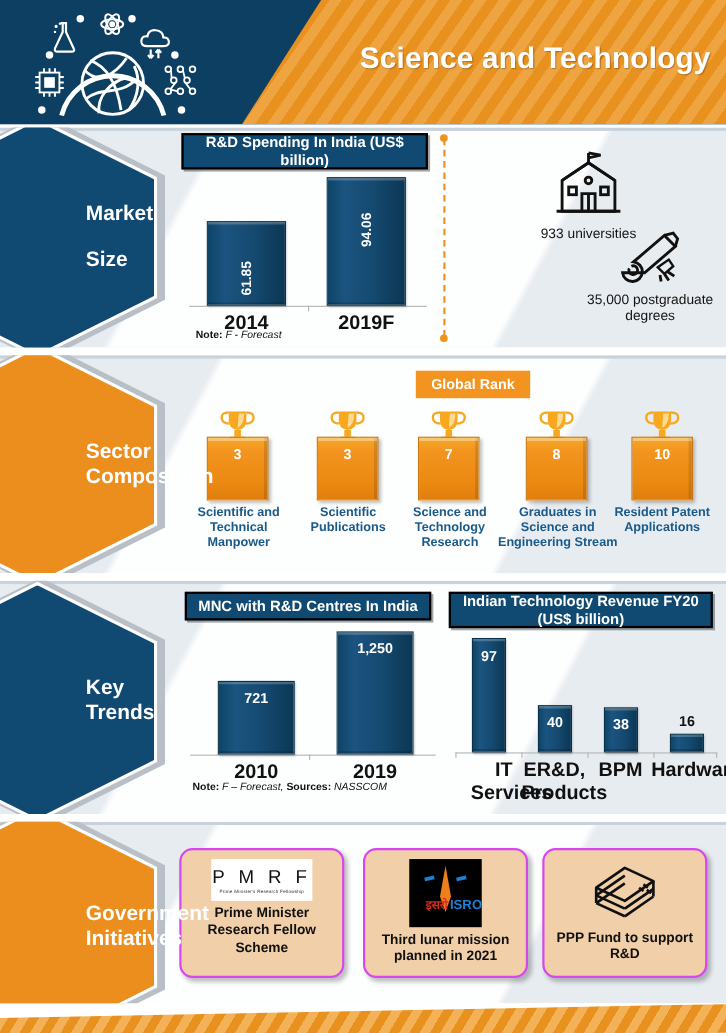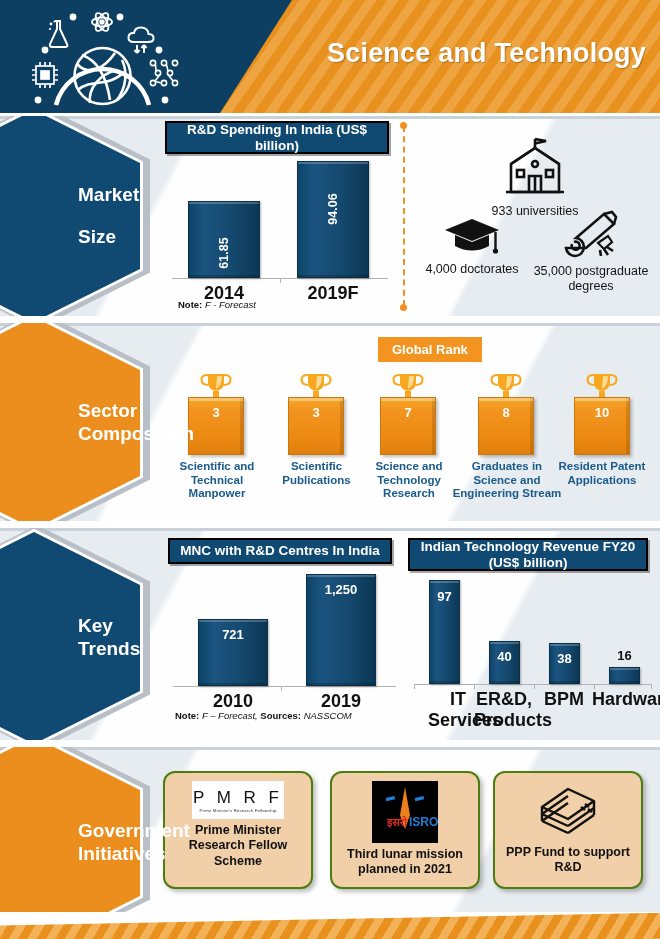--- a/index.html
+++ b/index.html
@@ -112,21 +112,21 @@
   .pedestal span { color: #ffffff; font-size: 13px; font-weight: bold; margin-top: 7px; }
   .trophy { position: absolute; width: 34px; height: 30px; }
   .item-label {
     position: absolute; text-align: center; color: #1a5a8a;
     font-size: 11.5px; font-weight: bold; line-height: 1.18;
   }
 
   
   .gcard {
     position: absolute; width: 150px; height: 118px;
-    background: #f0cfa9; border: 2px solid #4d7c0f; border-radius: 12px;
+    background: #f0cfa9; border: 2px solid #d946ef; border-radius: 12px;
     box-shadow: 3px 3px 4px rgba(0,0,0,.25);
     display: flex; flex-direction: column; align-items: center; justify-content: flex-start;
     padding-top: 8px;
   }
   .gcard-text {
     color: #111111; font-size: 12.5px; font-weight: bold;
     text-align: center; line-height: 1.22; padding: 0 6px; margin-top: 4px;
   }
   .pmrf-logo {
     width: 92px; height: 38px; background: #ffffff;
@@ -266,29 +266,20 @@
           <path d="M33 5 L33 14 M33 5 L44 7 L33 9.5"></path>
           <circle cx="33" cy="30" r="3"></circle>
           <rect x="15" y="36" width="7" height="7"></rect>
           <rect x="44" y="36" width="7" height="7"></rect>
           <path d="M27 58 L27 42 L39 42 L39 58 M33 42 L33 58"></path>
         </g>
       </svg>
       <div class="fact-label" style="margin-top:4px;">933 universities</div>
     </div>
 
-    <div class="fact" style="left:412px; top:100px; width:120px;">
-      <svg width="58" height="40" viewBox="0 0 58 40">
-        <path d="M29 3 L56 14 L29 25 L2 14 Z" fill="#111111"></path>
-        <path d="M12 19 L12 30 Q29 39 46 30 L46 19 L29 26 Z" fill="#111111"></path>
-        <path d="M52.5 16 L52.5 33" stroke="#111111" stroke-width="2.4" fill="none"></path>
-        <circle cx="52.5" cy="35" r="2.6" fill="#111111"></circle>
-      </svg>
-      <div class="fact-label" style="margin-top:2px;">4,000 doctorates</div>
-    </div>
 
     <div class="fact" style="left:528px; top:92px; width:126px;">
       <svg width="62" height="50" viewBox="0 0 62 50">
         <g stroke="#111111" stroke-width="2.6" fill="none">
           <path d="M6 40 A9 9 0 1 0 16 30 L44 6 L54 16 L26 40 Z"></path>
           <path d="M12 36 A4 4 0 1 0 14 34"></path>
           <path d="M44 6 L52 4 L56 9 L54 16"></path>
           <path d="M38 35 L48 28 L52 34 L44 41 Z" stroke-width="2.2"></path>
           <path d="M44 41 L48 47 M47 39 L53 43 M40 42 L41 48"></path>
         </g>

